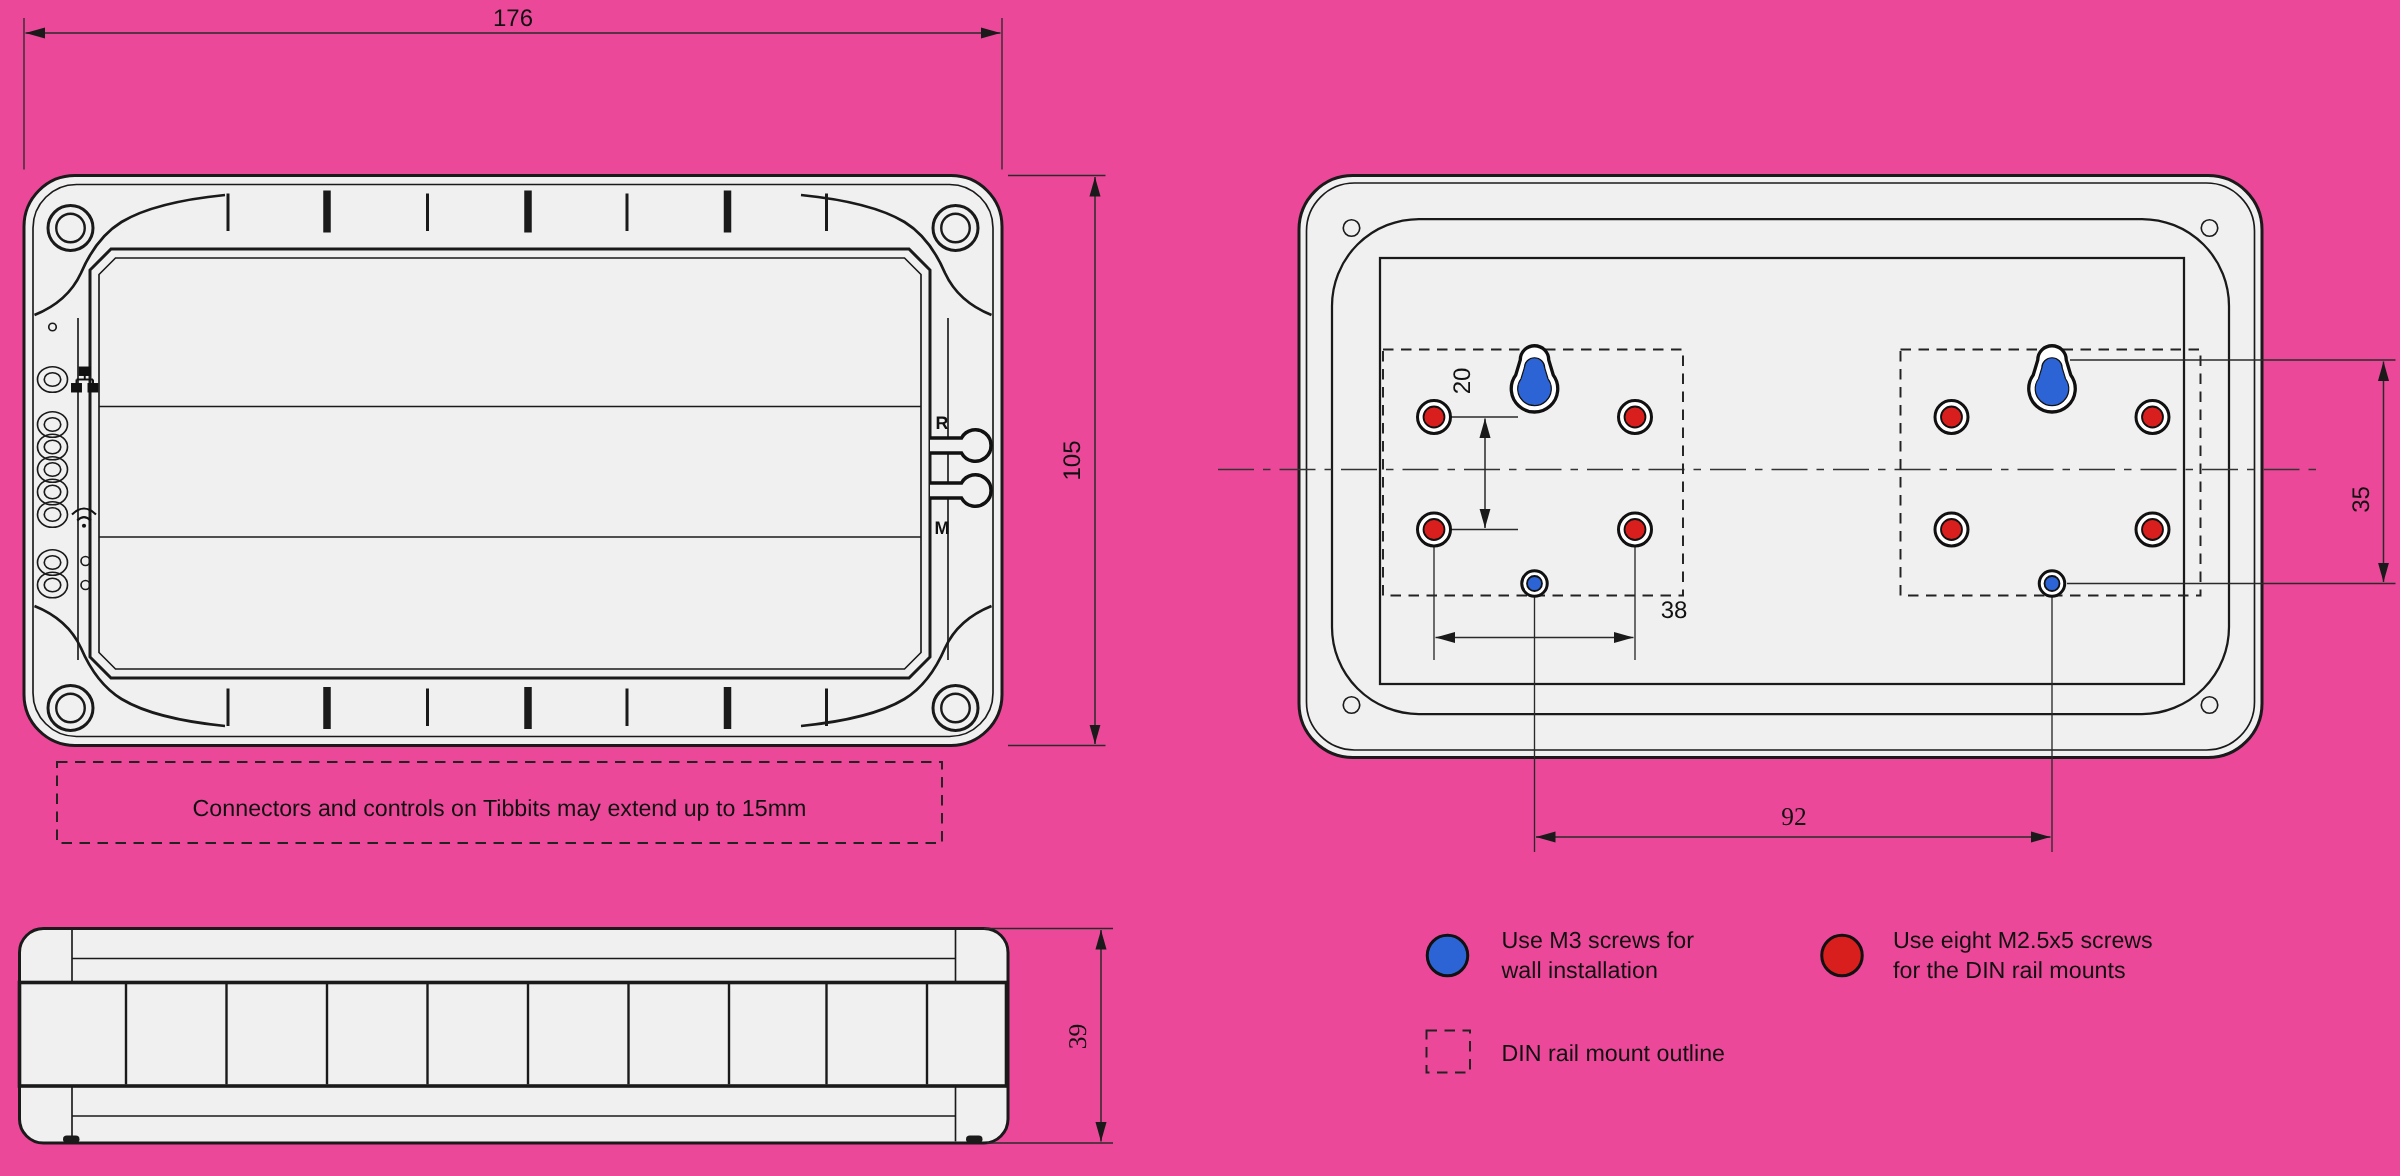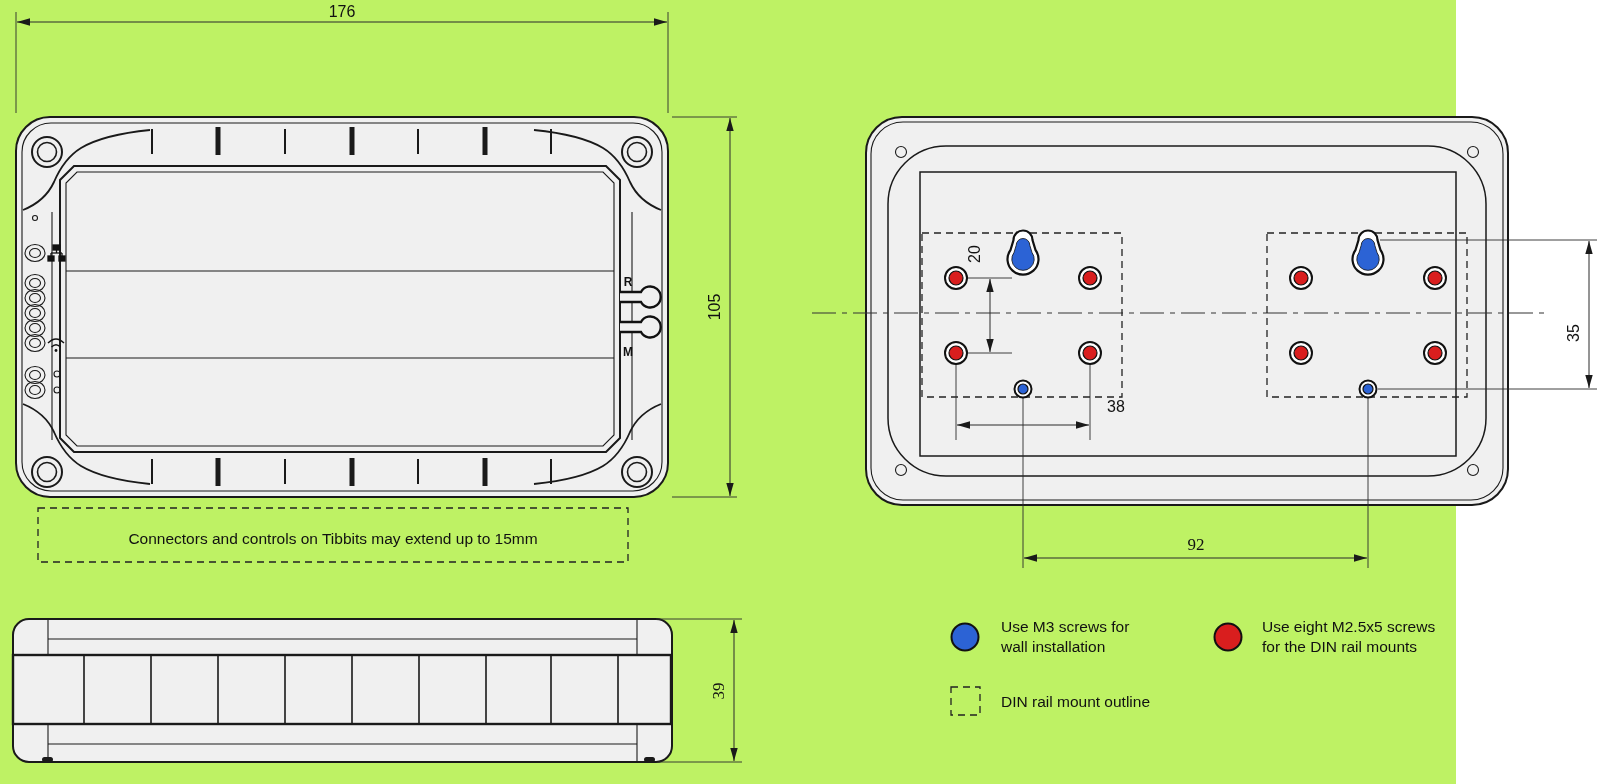--- a/index.html
+++ b/index.html
@@ -1,16 +1,16 @@
 <!DOCTYPE html>
 <html><head>
 <meta charset="utf-8">
 <style>
   html,body { margin:0; padding:0; background:#ffffff; }
-  .stage { width:1456px; height:784px; position:relative; background:#bef264; }
+  .stage { width:1600px; height:784px; position:relative; background:#ec4899; }
   svg { display:block; }
   svg text { font-family:"Liberation Sans", sans-serif; fill:#111; }
   .outline   { fill:none; stroke:#1a1a1a; stroke-width:2; }
   .outline-thick { fill:none; stroke:#1a1a1a; stroke-width:2.4; }
   .thin      { fill:none; stroke:#1a1a1a; stroke-width:1.1; }
   .med       { fill:none; stroke:#1a1a1a; stroke-width:1.5; }
   .dim       { stroke:#2a2a2a; stroke-width:1; fill:none; }
   .ext       { stroke:#2a2a2a; stroke-width:0.9; fill:none; }
   .dimtext   { font-size:16px; }
   .dimserif  { font-family:"Liberation Serif", serif; font-size:17px; }

